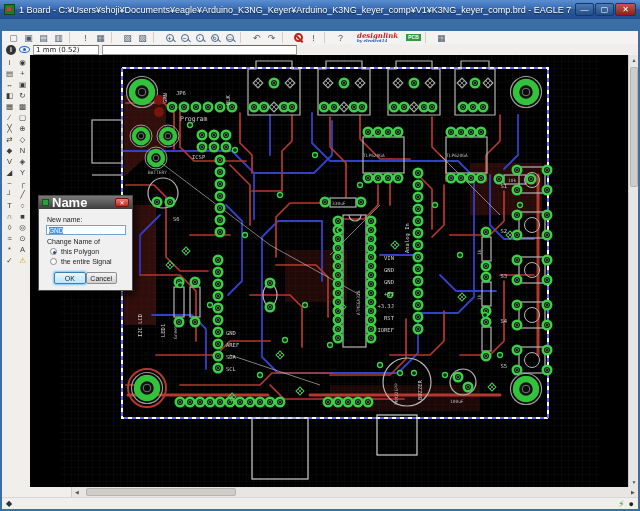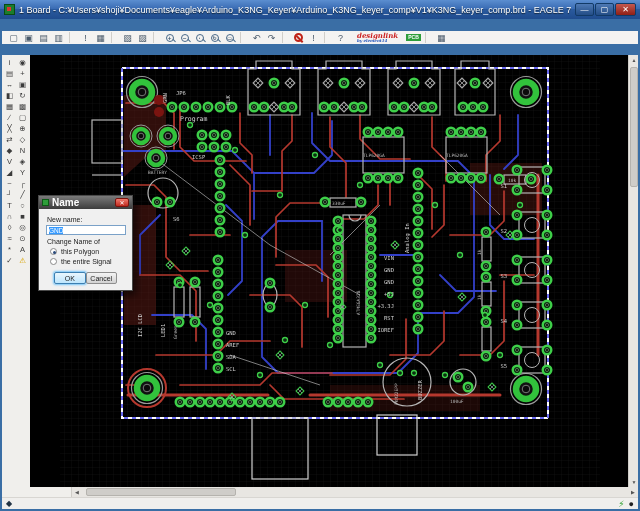--- a/index.html
+++ b/index.html
@@ -78,21 +78,21 @@
   .statusbar .diamond{color:#234;font-size:8px;}
   .statusbar .spacer{flex:1;}
   .statusbar .bolt{color:#2ea02e;font-size:9px;}
   .statusbar .drc{color:#222;font-size:9px;}
   
   .dialog{position:absolute;left:38px;top:195px;width:95px;height:96px;background:#f0f0f0;
     border:1px solid #4a4a4a;box-shadow:3px 4px 8px rgba(0,0,0,.65);z-index:50;}
   .dtitle{height:13px;background:linear-gradient(#7a7a7a,#3c3c3c);display:flex;align-items:center;
     padding:0 3px;gap:3px;}
   .dicon{width:7px;height:7px;background:#2e9e3a;border:1px solid #0c5a16;}
-  .dtitletext{color:#fff;font-size:10px;font-weight:bold;flex:1;}
+  .dtitletext{color:#fff;font-size:13px;font-weight:bold;flex:1;}
   .dclose{width:14px;height:9px;border:1px solid #7a120c;border-radius:2px;
     background:linear-gradient(#ef7a6e,#c02a1e);color:#fff;font-size:6px;line-height:8px;
     text-align:center;font-weight:bold;}
   .dbody{padding:4px 7px 0 7px;font-size:7px;color:#222;}
   .dlabel{margin:3px 0 2px 1px;}
   .fakeinput{width:80px;height:10px;background:#fff;border:1px solid #7aa1c8;padding:1px 2px;
     font-size:6.5px;line-height:7px;}
   .fakeinput .sel{background:#3399ff;color:#fff;}
   .radio-row{display:flex;align-items:center;gap:4px;margin:3px 0 0 4px;}
   .radio{width:7px;height:7px;border:1px solid #8a8a8a;border-radius:50%;background:#fff;
@@ -161,20 +161,26 @@
       </span>
     <span class="tbtn">!</span>
     <span class="tsep"></span>
     <span class="tbtn">?</span>
     <span class="logo-dl"><span>designlink</span><small>by element14</small></span>
     <span class="logo-pcb">PCB</span>
     <span class="tsep"></span>
     <span class="tbtn">▦</span>
   </div>
 
+  <div class="toolbar2">
+    <span class="infobtn">i</span>
+    <span class="eyeicon"></span>
+    <span class="field grid">1 mm (0.52)</span>
+    <span class="field cmd"></span>
+  </div>
 
   <div class="palette">
     <span class="tcell">i</span>
     <span class="tcell">◉</span>
     <span class="tcell">▤</span>
     <span class="tcell">+</span>
     <span class="tcell">↔</span>
     <span class="tcell">▣</span>
     <span class="tcell">◧</span>
     <span class="tcell">↻</span>

